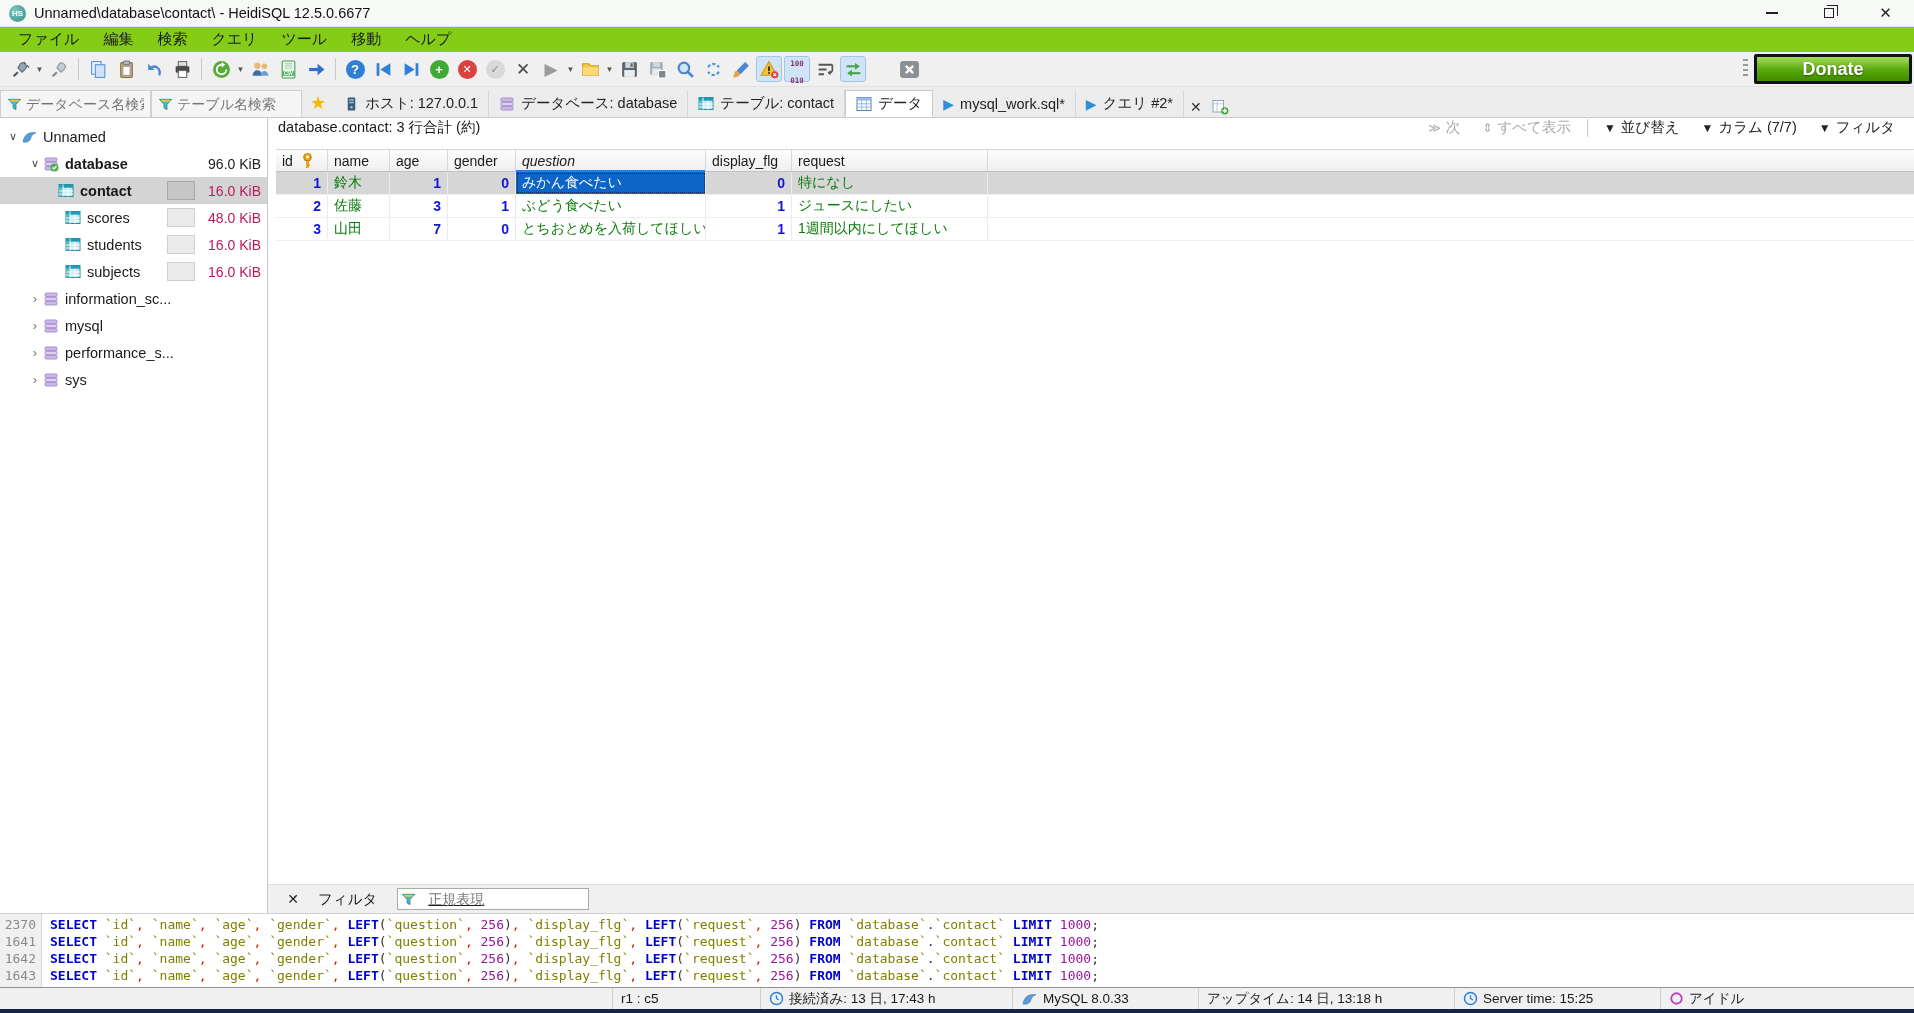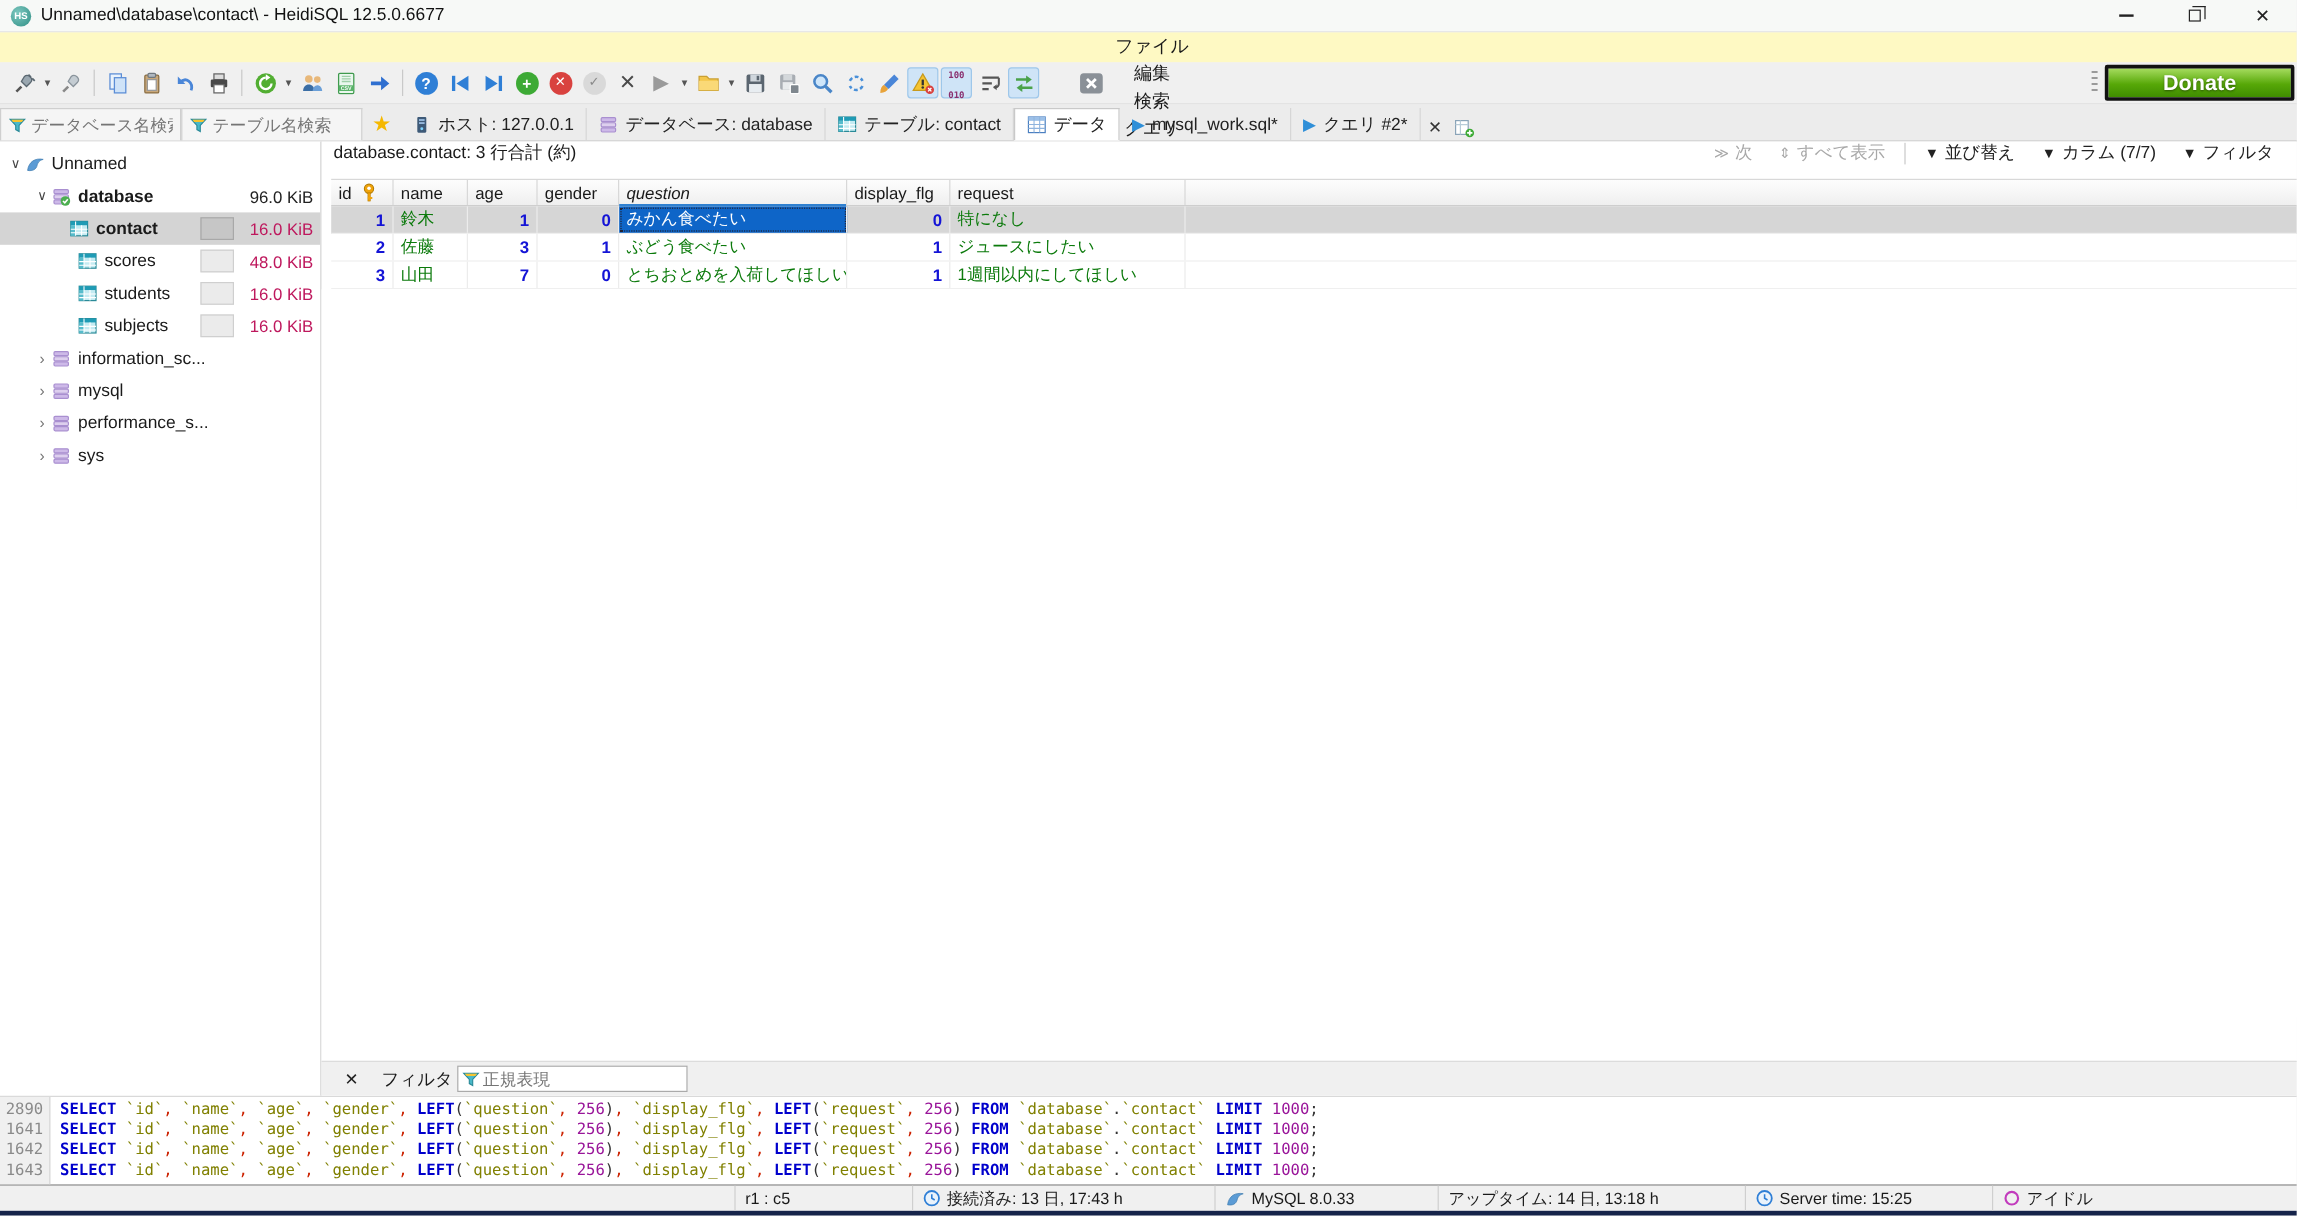--- a/index.html
+++ b/index.html
@@ -15,21 +15,21 @@
     font-weight:bold; display:flex; align-items:center; justify-content:center; }
   #title-text { font-size:14.5px; color:#111; }
   #win-controls { margin-left:auto; display:flex; height:100%; }
   .win-btn { width:57px; height:100%; display:flex; align-items:center; justify-content:center; color:#222; }
   .glyph-min { width:12px; height:1.4px; background:#222; }
   .glyph-max { width:10px; height:10px; border:1.2px solid #222; position:relative; }
   .glyph-max::before { content:""; position:absolute; left:2px; top:-4px; width:10px; height:10px; border:1.2px solid #222; border-left:none; border-bottom:none; }
   .glyph-close { font-size:15px; }
 
   
-  #menubar { height:25px; background:#fef9c3; display:flex; align-items:center; padding-left:6px;flex-direction:column; }
+  #menubar { height:25px; background:#84cc16; display:flex; align-items:center; padding-left:6px; }
   .menu-item { padding:2px 12px; font-size:15px; }
 
   
   #toolbar { height:35px; background:#f0f0f0; display:flex; align-items:center; padding-left:6px; border-bottom:1px solid #e0e0e0; }
   .tb-btn { width:26px; height:26px; display:flex; align-items:center; justify-content:center; border-radius:3px; margin:0 1px; }
   .tb-btn.active { background:#cfe4f7; border:1px solid #9ec7ea; }
   .tb-drop { width:11px; height:26px; display:flex; align-items:center; justify-content:center; font-size:8px; color:#555; }
   .tb-sep { width:1px; height:22px; background:#c9c9c9; margin:0 5px; }
   .circ { width:19px; height:19px; border-radius:50%; color:#fff; font-weight:bold; font-size:13px;
     display:flex; align-items:center; justify-content:center; line-height:1; }
@@ -90,22 +90,22 @@
   .g-cell.num { justify-content:flex-end; color:#1414d6; font-weight:bold; }
   .g-cell.str { color:#0b7a0b; }
   .g-cell.cellsel { background:#0e65c8; color:#fff; outline:1px dotted #223; outline-offset:-2px; }
 
   #grid-filler { flex:1; background:#fff; }
 
   
   #filterbar { height:29px; background:#f0f0f0; border-top:1px solid #dcdcdc; display:flex; align-items:center; }
   #filter-close { width:22px; text-align:center; font-size:14px; color:#222; margin-left:14px; }
   #filter-label { margin-left:14px; font-size:14.5px; }
-  #filter-inputwrap { margin-left:4px; width:192px; height:22px; background:#fff; border:1px solid #aaa;
-    display:flex; align-items:center; padding:0 3px; gap:2px; }
+  #filter-inputwrap { margin-left:20px; width:192px; height:22px; background:#fff; border:1px solid #aaa;
+    display:flex; align-items:center; padding:0 3px; gap:12px;text-decoration:underline; }
   #filter-inputwrap input { border:none; outline:none; flex:1; font-size:14px; color:#333; min-width:0;
     font-family:"Liberation Sans","DejaVu Sans",sans-serif; }
 
   
   #sqllog { height:74px; background:#fff; border-top:1px solid #d0d0d0; display:flex; overflow:hidden; }
   #log-gutter { width:42px; background:#f0f0f0; border-right:1px solid #d8d8d8; text-align:right;
     padding:2px 5px 0 0; color:#8a8a8a; }
   #log-lines { flex:1; padding:2px 0 0 8px; }
   .log-line, #log-gutter div { font-family:"DejaVu Sans Mono","Liberation Mono",monospace; font-size:13px; height:17px; line-height:17px; white-space:nowrap; }
   .tk-kw { color:#0000cc; font-weight:bold; }
@@ -709,21 +709,21 @@
             </svg>
           </span>
         <input placeholder="正規表現" style="">
       </div>
     </div>
   </div>
 </div>
 
 <div id="sqllog">
   <div id="log-gutter">
-      <div>2890</div>
+      <div>2370</div>
       <div>1641</div>
       <div>1642</div>
       <div>1643</div>
     </div>
   <div id="log-lines">
       <div class="log-line"><span class="tk-kw">SELECT</span><span class="tk-br"> </span><span class="tk-id">`id`</span><span class="tk-cm">, </span><span class="tk-id">`name`</span><span class="tk-cm">, </span><span class="tk-id">`age`</span><span class="tk-cm">, </span><span class="tk-id">`gender`</span><span class="tk-cm">, </span><span class="tk-kw">LEFT</span><span class="tk-br">(</span><span class="tk-id">`question`</span><span class="tk-cm">, </span><span class="tk-num">256</span><span class="tk-br">)</span><span class="tk-cm">, </span><span class="tk-id">`display_flg`</span><span class="tk-cm">, </span><span class="tk-kw">LEFT</span><span class="tk-br">(</span><span class="tk-id">`request`</span><span class="tk-cm">, </span><span class="tk-num">256</span><span class="tk-br">)</span><span class="tk-br"> </span><span class="tk-kw">FROM</span><span class="tk-br"> </span><span class="tk-id">`database`</span><span class="tk-br">.</span><span class="tk-id">`contact`</span><span class="tk-br"> </span><span class="tk-kw">LIMIT</span><span class="tk-br"> </span><span class="tk-num">1000</span><span class="tk-br">;</span></div>
       <div class="log-line"><span class="tk-kw">SELECT</span><span class="tk-br"> </span><span class="tk-id">`id`</span><span class="tk-cm">, </span><span class="tk-id">`name`</span><span class="tk-cm">, </span><span class="tk-id">`age`</span><span class="tk-cm">, </span><span class="tk-id">`gender`</span><span class="tk-cm">, </span><span class="tk-kw">LEFT</span><span class="tk-br">(</span><span class="tk-id">`question`</span><span class="tk-cm">, </span><span class="tk-num">256</span><span class="tk-br">)</span><span class="tk-cm">, </span><span class="tk-id">`display_flg`</span><span class="tk-cm">, </span><span class="tk-kw">LEFT</span><span class="tk-br">(</span><span class="tk-id">`request`</span><span class="tk-cm">, </span><span class="tk-num">256</span><span class="tk-br">)</span><span class="tk-br"> </span><span class="tk-kw">FROM</span><span class="tk-br"> </span><span class="tk-id">`database`</span><span class="tk-br">.</span><span class="tk-id">`contact`</span><span class="tk-br"> </span><span class="tk-kw">LIMIT</span><span class="tk-br"> </span><span class="tk-num">1000</span><span class="tk-br">;</span></div>
       <div class="log-line"><span class="tk-kw">SELECT</span><span class="tk-br"> </span><span class="tk-id">`id`</span><span class="tk-cm">, </span><span class="tk-id">`name`</span><span class="tk-cm">, </span><span class="tk-id">`age`</span><span class="tk-cm">, </span><span class="tk-id">`gender`</span><span class="tk-cm">, </span><span class="tk-kw">LEFT</span><span class="tk-br">(</span><span class="tk-id">`question`</span><span class="tk-cm">, </span><span class="tk-num">256</span><span class="tk-br">)</span><span class="tk-cm">, </span><span class="tk-id">`display_flg`</span><span class="tk-cm">, </span><span class="tk-kw">LEFT</span><span class="tk-br">(</span><span class="tk-id">`request`</span><span class="tk-cm">, </span><span class="tk-num">256</span><span class="tk-br">)</span><span class="tk-br"> </span><span class="tk-kw">FROM</span><span class="tk-br"> </span><span class="tk-id">`database`</span><span class="tk-br">.</span><span class="tk-id">`contact`</span><span class="tk-br"> </span><span class="tk-kw">LIMIT</span><span class="tk-br"> </span><span class="tk-num">1000</span><span class="tk-br">;</span></div>
       <div class="log-line"><span class="tk-kw">SELECT</span><span class="tk-br"> </span><span class="tk-id">`id`</span><span class="tk-cm">, </span><span class="tk-id">`name`</span><span class="tk-cm">, </span><span class="tk-id">`age`</span><span class="tk-cm">, </span><span class="tk-id">`gender`</span><span class="tk-cm">, </span><span class="tk-kw">LEFT</span><span class="tk-br">(</span><span class="tk-id">`question`</span><span class="tk-cm">, </span><span class="tk-num">256</span><span class="tk-br">)</span><span class="tk-cm">, </span><span class="tk-id">`display_flg`</span><span class="tk-cm">, </span><span class="tk-kw">LEFT</span><span class="tk-br">(</span><span class="tk-id">`request`</span><span class="tk-cm">, </span><span class="tk-num">256</span><span class="tk-br">)</span><span class="tk-br"> </span><span class="tk-kw">FROM</span><span class="tk-br"> </span><span class="tk-id">`database`</span><span class="tk-br">.</span><span class="tk-id">`contact`</span><span class="tk-br"> </span><span class="tk-kw">LIMIT</span><span class="tk-br"> </span><span class="tk-num">1000</span><span class="tk-br">;</span></div>
     </div>

